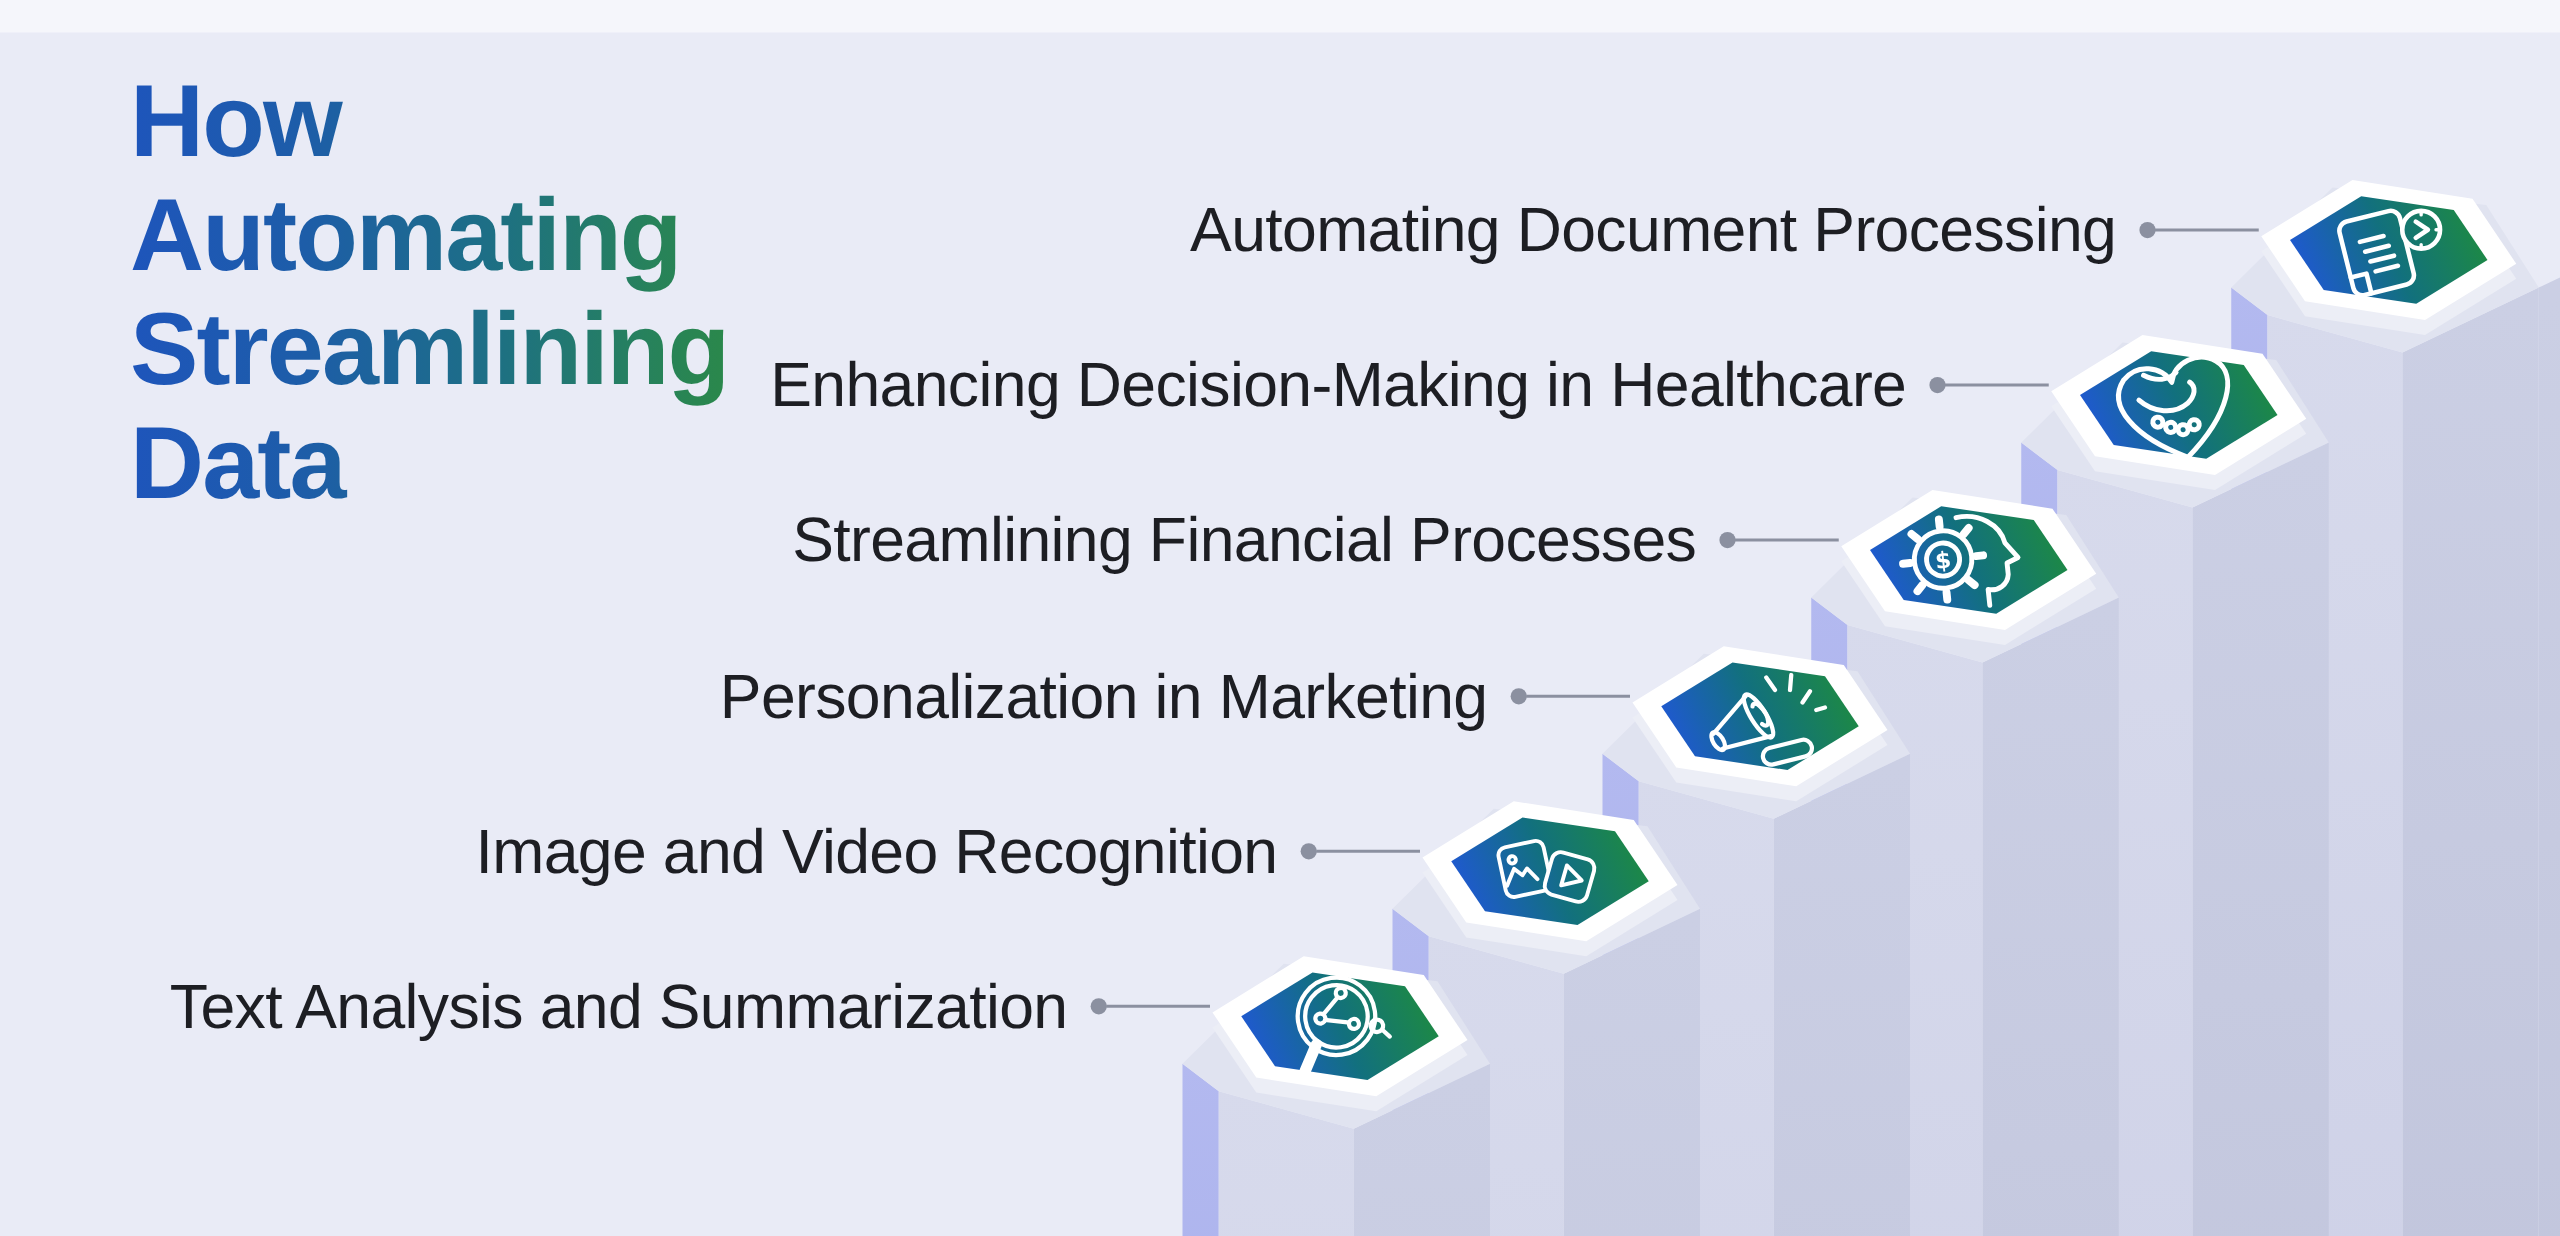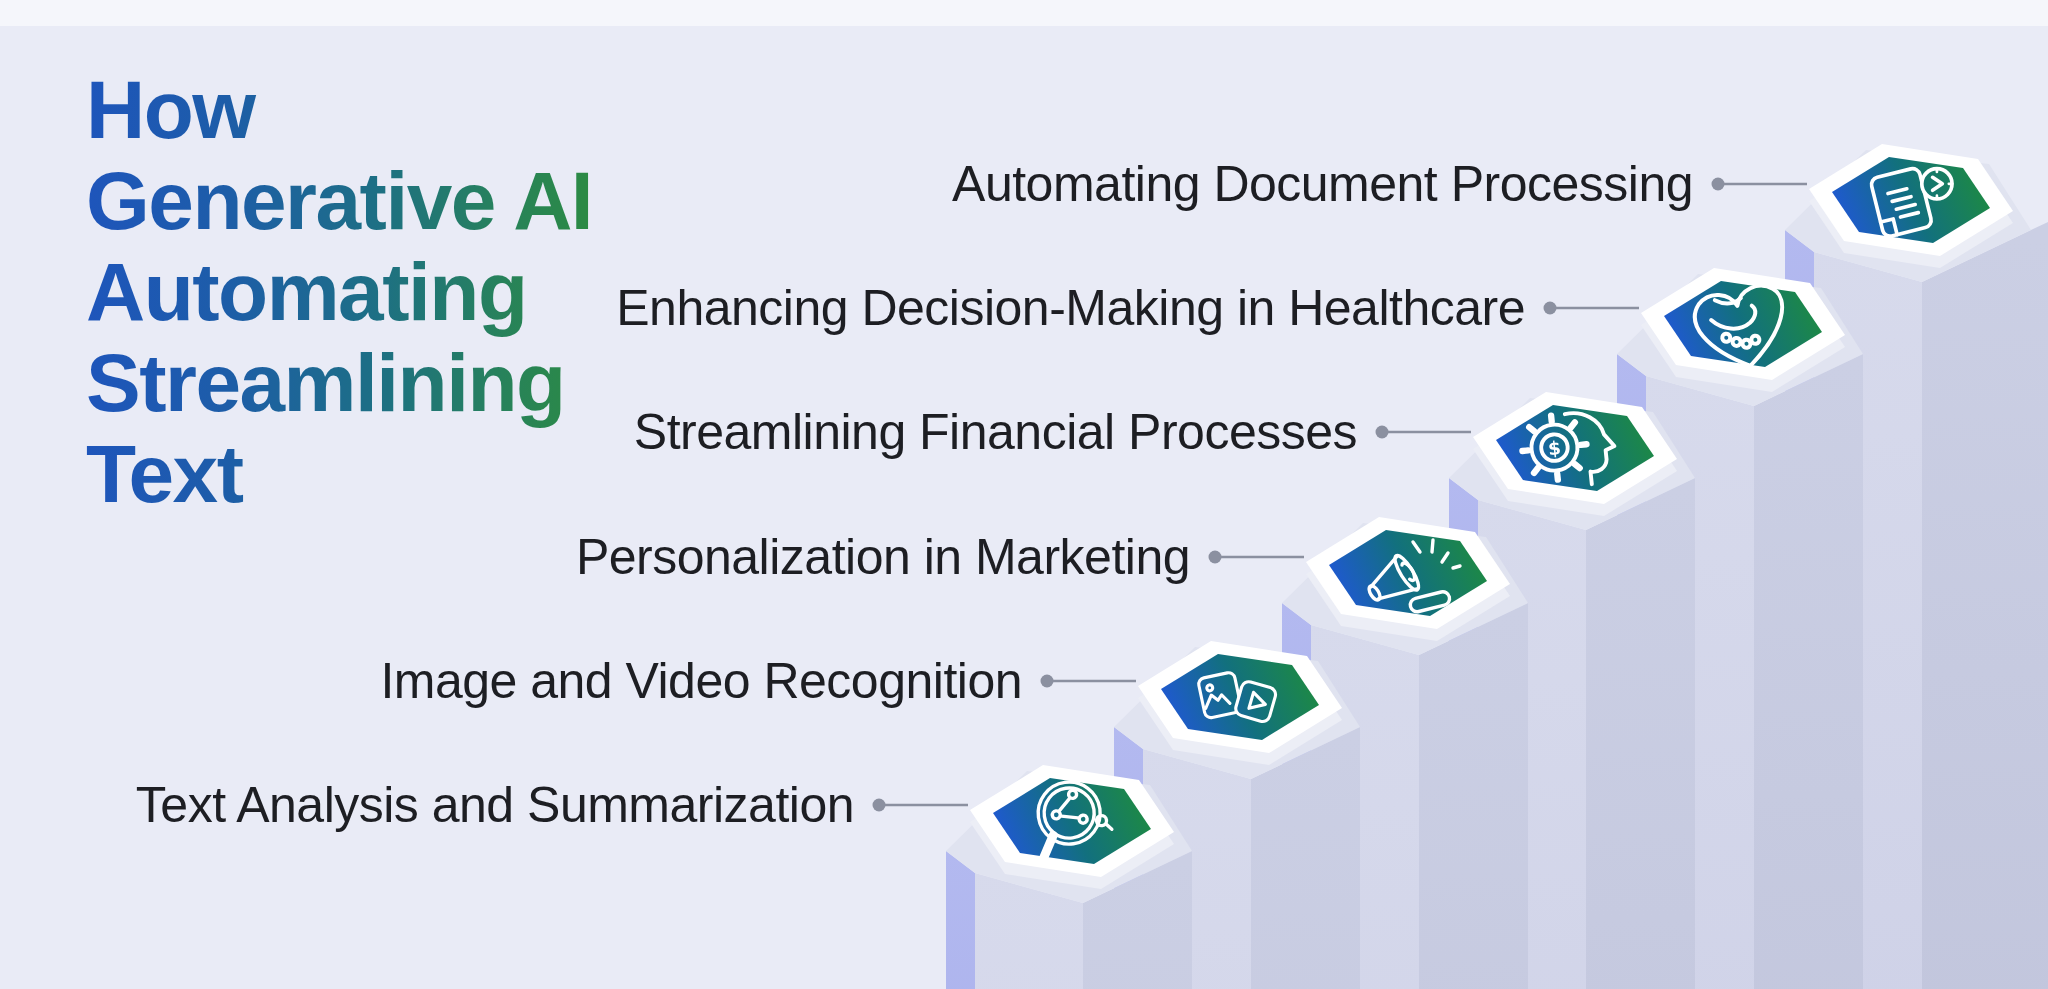--- a/index.html
+++ b/index.html
@@ -1,37 +1,36 @@
 <!DOCTYPE html>
 <html><head>
 <meta charset="utf-8">
 <style>
   html,body{margin:0;padding:0;}
   body{width:2048px;height:989px;overflow:hidden;background:#e9ebf6;font-family:"Liberation Sans",sans-serif;}
   .stage{position:relative;width:2048px;height:989px;}
   .top-strip{position:absolute;left:0;top:0;width:100%;height:26px;background:#f5f6fb;}
-  .title{position:absolute;left:86px;top:52px;margin-top:12px;}
+  .title{position:absolute;left:104px;top:52px;}
   .title-line{display:block;width:640px;font-size:82px;font-weight:700;line-height:91px;letter-spacing:-1.5px;
     background:linear-gradient(90deg,#1e55bb 0%,#1d5da8 22%,#1d6f85 45%,#27825b 65%,#2e8e39 85%,#2f9134 100%);
     background-size:640px 100%;-webkit-background-clip:text;background-clip:text;color:transparent;}
   svg text.step-label{font-family:"Liberation Sans",sans-serif;font-size:50px;fill:#1d1e23;letter-spacing:-0.5px;}
   .icon{stroke:#ffffff;stroke-width:3.4;fill:none;stroke-linecap:round;stroke-linejoin:round;}
 </style>
 </head>
 <body>
 
 <div class="stage">
   <div class="top-strip"></div>
 
   <div class="title">
     <span class="title-line">How</span>
-    <span class="title-line">Generative AI</span>
     <span class="title-line">Automating</span>
     <span class="title-line">Streamlining</span>
-    <span class="title-line">Text</span>
+    <span class="title-line">Data</span>
   </div>
 
   <svg width="2048" height="989" viewBox="0 0 2048 989" style="position:absolute;left:0;top:0">
     <defs>
       <linearGradient id="hexGrad" gradientUnits="userSpaceOnUse" x1="-80" y1="35" x2="80" y2="-35">
         <stop offset="0" stop-color="#2254e2"></stop>
         <stop offset="0.5" stop-color="#12707e"></stop>
         <stop offset="1" stop-color="#1f8e39"></stop>
       </linearGradient>
       <linearGradient id="wedgeGrad" gradientUnits="userSpaceOnUse" x1="0" y1="0" x2="0" y2="900">

